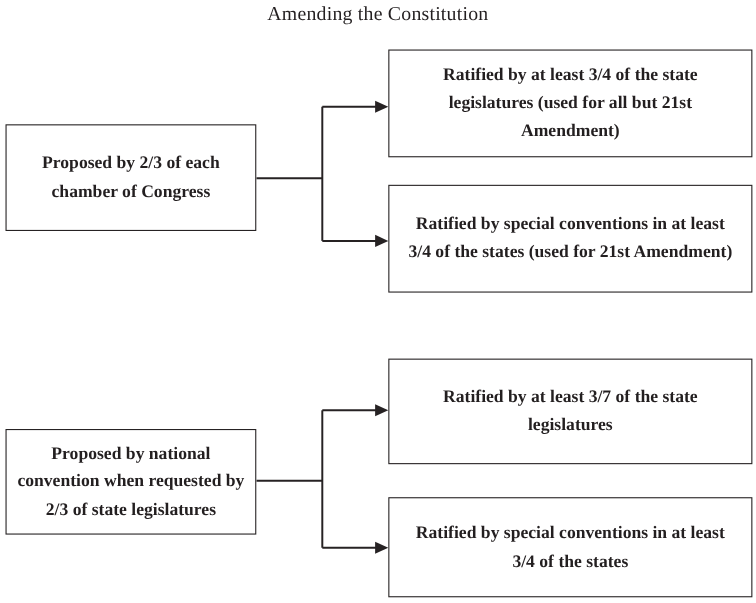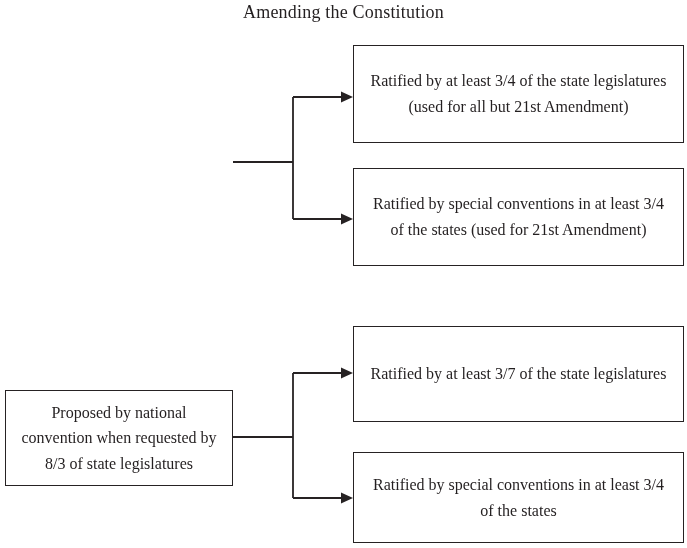--- a/index.html
+++ b/index.html
@@ -32,20 +32,21 @@
     background: #ffffff;
     display: flex;
     align-items: center;
     justify-content: center;
     text-align: center;
     font-size: 16px;
     line-height: 1.6;
   }
   .node .label {
     display: block;
+    font-weight: bold;
   }
   
   .box-tl { left: 5px;  top: 113px; width: 228px; height: 97px; }
   .box-tl .label { max-width: 186px; }
   .box-bl { left: 5px;  top: 390px; width: 228px; height: 96px; }
   .box-bl .label { max-width: 208px; }
   
   .box-tr1 { left: 353px; top: 45px;  width: 331px; height: 98px; }
   .box-tr2 { left: 353px; top: 168px; width: 331px; height: 98px; }
   .box-br1 { left: 353px; top: 326px; width: 331px; height: 96px; }
@@ -81,31 +82,34 @@
       <path d="M 293 498 H 343"></path>
     </g>
     <g fill="#262223" stroke="none">
       <polygon points="341,91.5 353,97 341,102.5"></polygon>
       <polygon points="341,213.5 353,219 341,224.5"></polygon>
       <polygon points="341,367.5 353,373 341,378.5"></polygon>
       <polygon points="341,492.5 353,498 341,503.5"></polygon>
     </g>
   </svg>
 
+  <div class="node box-tl">
+    <span class="label">Proposed by 2/3 of each chamber of Congress</span>
+  </div>
 
   <div class="node box-tr1">
     <span class="label">Ratified by at least 3/4 of the state legislatures (used for all but 21st Amendment)</span>
   </div>
 
   <div class="node box-tr2">
     <span class="label">Ratified by special conventions in at least 3/4 of the states (used for 21st Amendment)</span>
   </div>
 
   <div class="node box-bl">
-    <span class="label">Proposed by national convention when requested by 8/3 of state legislatures</span>
+    <span class="label">Proposed by national convention when requested by 2/3 of state legislatures</span>
   </div>
 
   <div class="node box-br1">
     <span class="label">Ratified by at least 3/7 of the state legislatures</span>
   </div>
 
   <div class="node box-br2">
     <span class="label">Ratified by special conventions in at least 3/4 of the states</span>
   </div>
 

